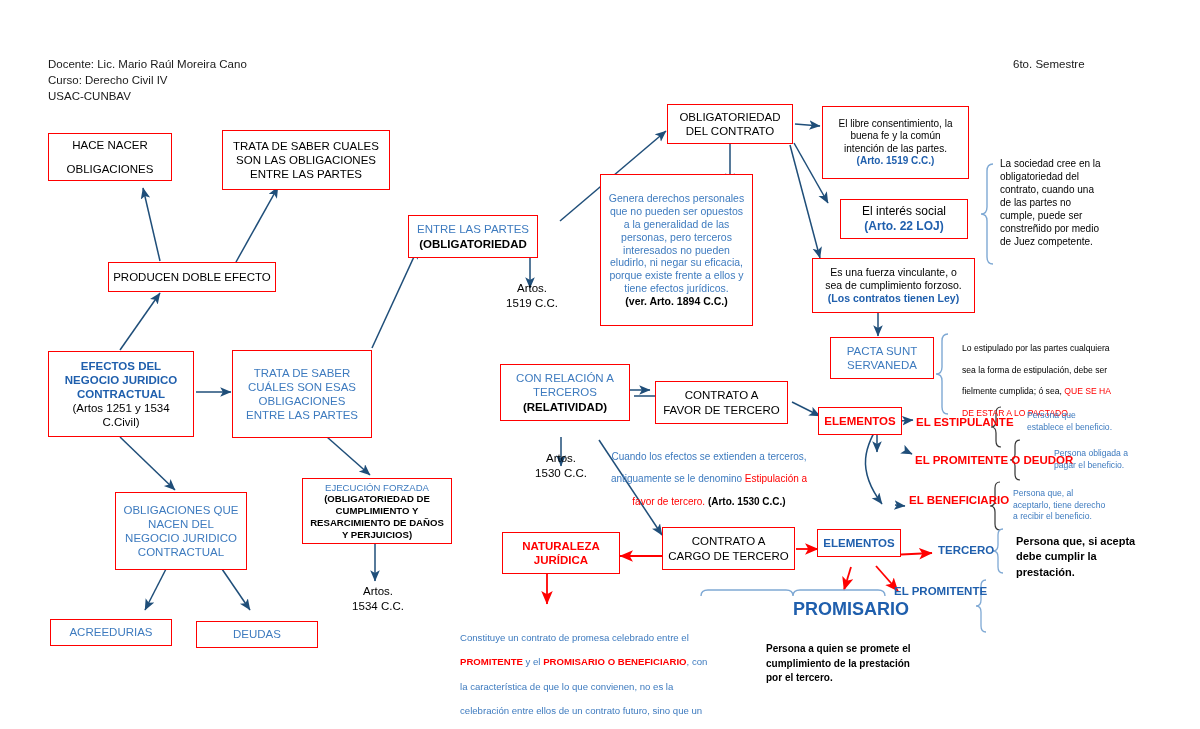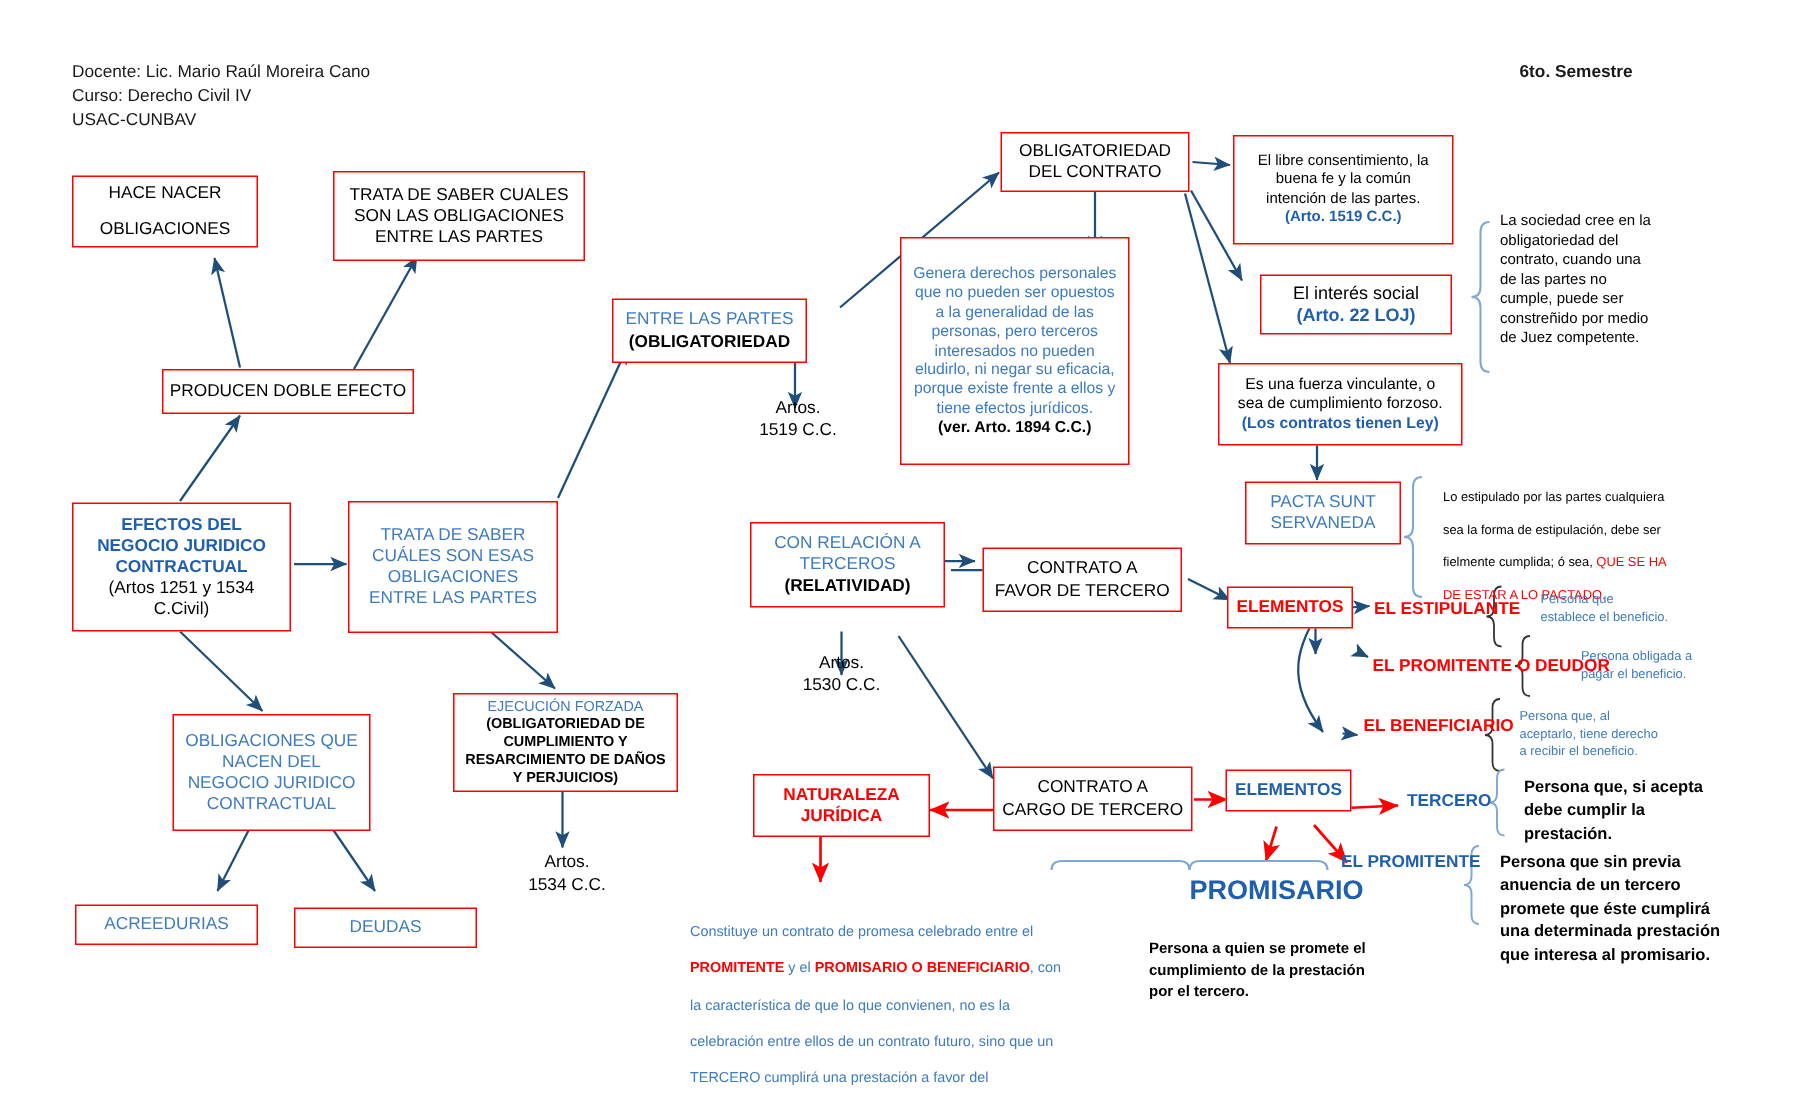--- a/index.html
+++ b/index.html
@@ -1,22 +1,22 @@
 <!DOCTYPE html>
 <html><head>
 <meta charset="utf-8">
 <style>
   html,body{margin:0;padding:0;background:#ffffff;}
   body{width:1200px;height:729px;position:relative;overflow:hidden;
        font-family:"Liberation Sans","DejaVu Sans",sans-serif;color:#000;}
-  #canvas{position:absolute;left:0;top:0;width:1200px;height:533px;}
+  #canvas{position:absolute;left:0;top:16px;width:1200px;height:533px;}
   svg.wires{position:absolute;left:0;top:0;width:1200px;height:729px;pointer-events:none;}
 
   .hdr{position:absolute;font-size:11.5px;line-height:16px;color:#1a1a1a;white-space:nowrap;}
-  .hdr.bold{font-weight:bold;}
+  .hdr.bold{font-weight:normal;}
 
   .box{position:absolute;border:1.6px solid #FF0000;background:#fff;
        box-sizing:border-box;display:flex;flex-direction:column;
        align-items:center;justify-content:center;text-align:center;
        line-height:1.22;}
   .txt{position:absolute;text-align:center;line-height:1.3;}
   .txt.l{text-align:left;}
 
   .blue{color:#3E7BBF;}
   .dkblue{color:#1F5FAD;font-weight:bold;}
@@ -242,20 +242,23 @@
 
   <div class="box" style="left:655px;top:365px;width:133px;height:43px;">
     <span class="f115 blk">CONTRATO A</span>
     <span class="f115 blk">FAVOR DE TERCERO</span>
   </div>
 
   <div class="box" style="left:818px;top:391px;width:84px;height:28px;">
     <span class="f115 red bold">ELEMENTOS</span>
   </div>
 
+  <div class="txt" style="left:604px;top:428px;width:210px;line-height:1.4;">
+    <span class="f10 blue">Cuando los efectos se extienden a terceros, antiguamente se le denomino </span><span class="f10 red">Estipulación a favor de tercero.</span><span class="f10 blk bold"> (Arto. 1530 C.C.)</span>
+  </div>
 
   <div class="box" style="left:662px;top:511px;width:133px;height:43px;">
     <span class="f115 blk">CONTRATO A</span>
     <span class="f115 blk">CARGO DE TERCERO</span>
   </div>
 
   <div class="box" style="left:817px;top:513px;width:84px;height:28px;">
     <span class="f115 dkblue bold">ELEMENTOS</span>
   </div>
 
@@ -291,27 +294,20 @@
     <div class="f85 blue">aceptarlo, tiene derecho</div>
     <div class="f85 blue">a recibir el beneficio.</div>
   </div>
 
   <div class="txt l" style="left:1016px;top:518px;width:140px;line-height:1.4;">
     <div class="f9 blk bold">Persona que, si acepta</div>
     <div class="f9 blk bold">debe cumplir la</div>
     <div class="f9 blk bold">prestación.</div>
   </div>
 
-  <div class="txt l" style="left:1000px;top:568px;width:150px;line-height:1.4;">
-    <div class="f9 blk bold">Persona que sin previa</div>
-    <div class="f9 blk bold">anuencia de un tercero</div>
-    <div class="f9 blk bold">promete que éste cumplirá</div>
-    <div class="f9 blk bold">una determinada prestación</div>
-    <div class="f9 blk bold">que interesa al promisario.</div>
-  </div>
 
   <div class="txt l" style="left:766px;top:626px;width:170px;line-height:1.45;">
     <div class="f10 blk bold">Persona a quien se promete el</div>
     <div class="f10 blk bold">cumplimiento de la prestación</div>
     <div class="f10 blk bold">por el tercero.</div>
   </div>
 
 </div>
 
 </body></html>

